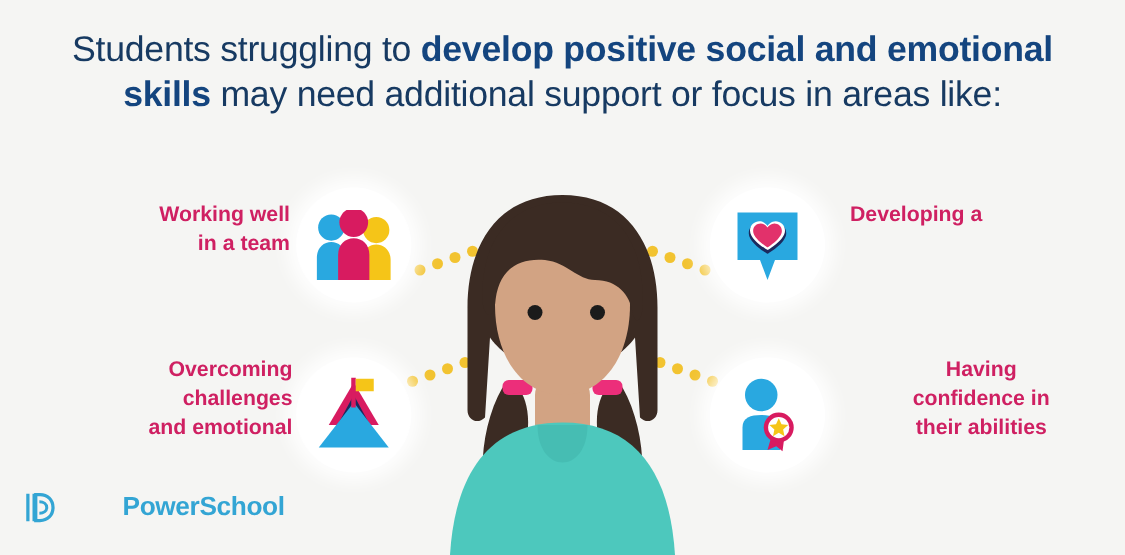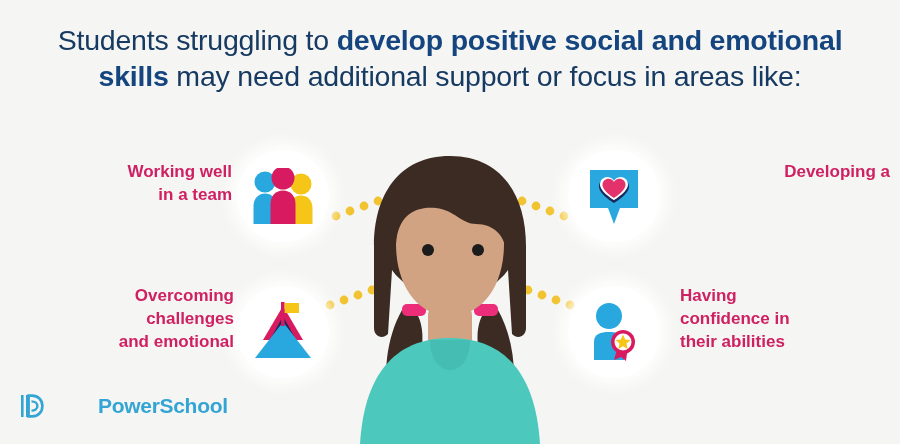--- a/index.html
+++ b/index.html
@@ -58,22 +58,22 @@
   
   .node-label {
     position: absolute;
     color: #cf2062;
     font-weight: bold;
     font-size: 17px;
     line-height: 23px;
   }
   #label-team       { left: 40px;  top: 160px; width: 192px; text-align: right; }
   #label-challenge  { left: 22px;  top: 284px; width: 212px; text-align: right; }
-  #label-outlook    { left: 680px; top: 160px; width: 210px; text-align: right; }
-  #label-confidence { left: 680px; top: 284px; width: 210px; text-align: left; }
+  #label-outlook    { left: 680px; top: 160px; width: 210px; text-align: left; }
+  #label-confidence { left: 680px; top: 284px; width: 210px; text-align: center; }
 
   
   #connectors {
     position: absolute;
     left: 0; top: 0;
     width: 900px; height: 444px;
     pointer-events: none;
   }
 
   

